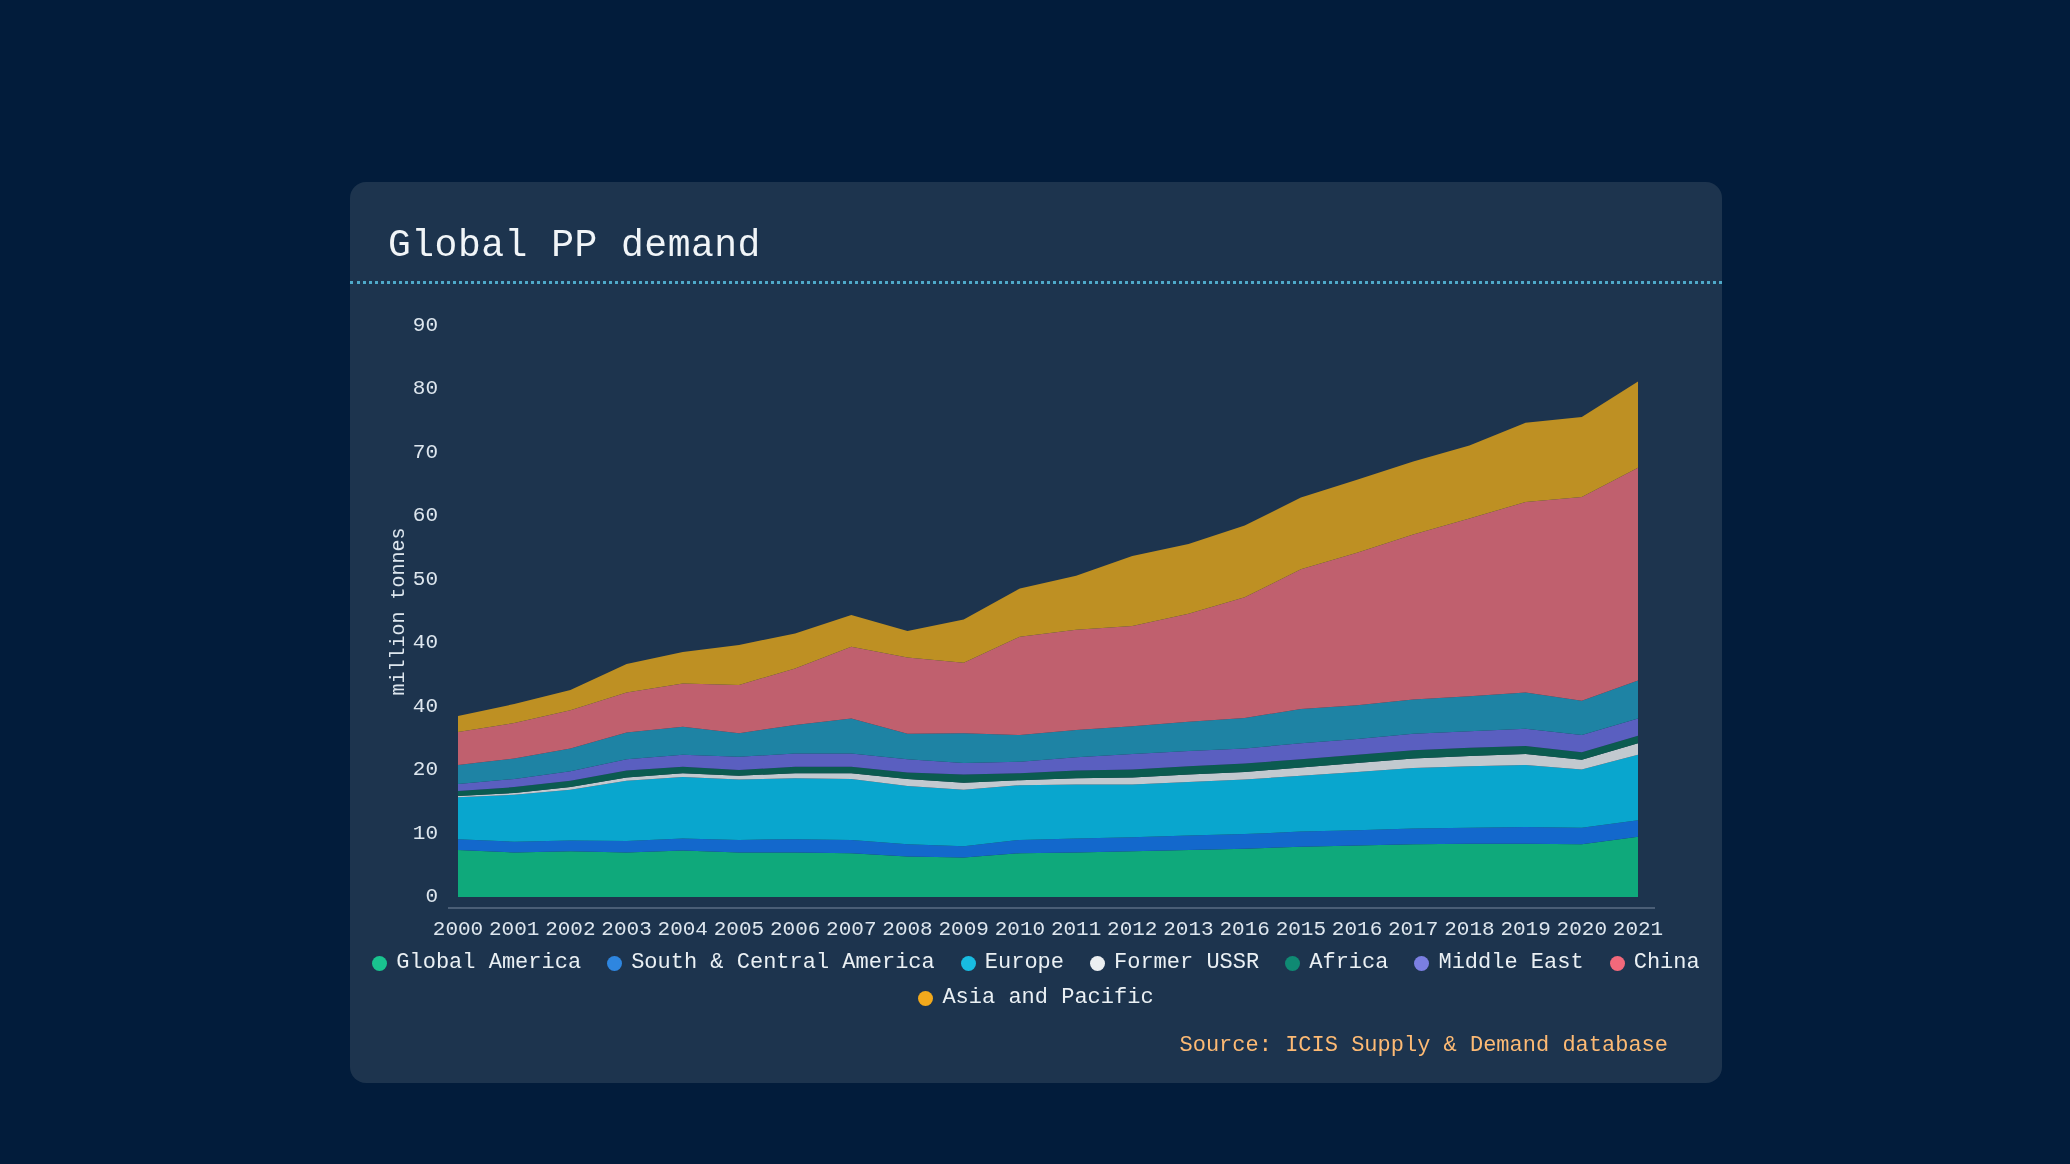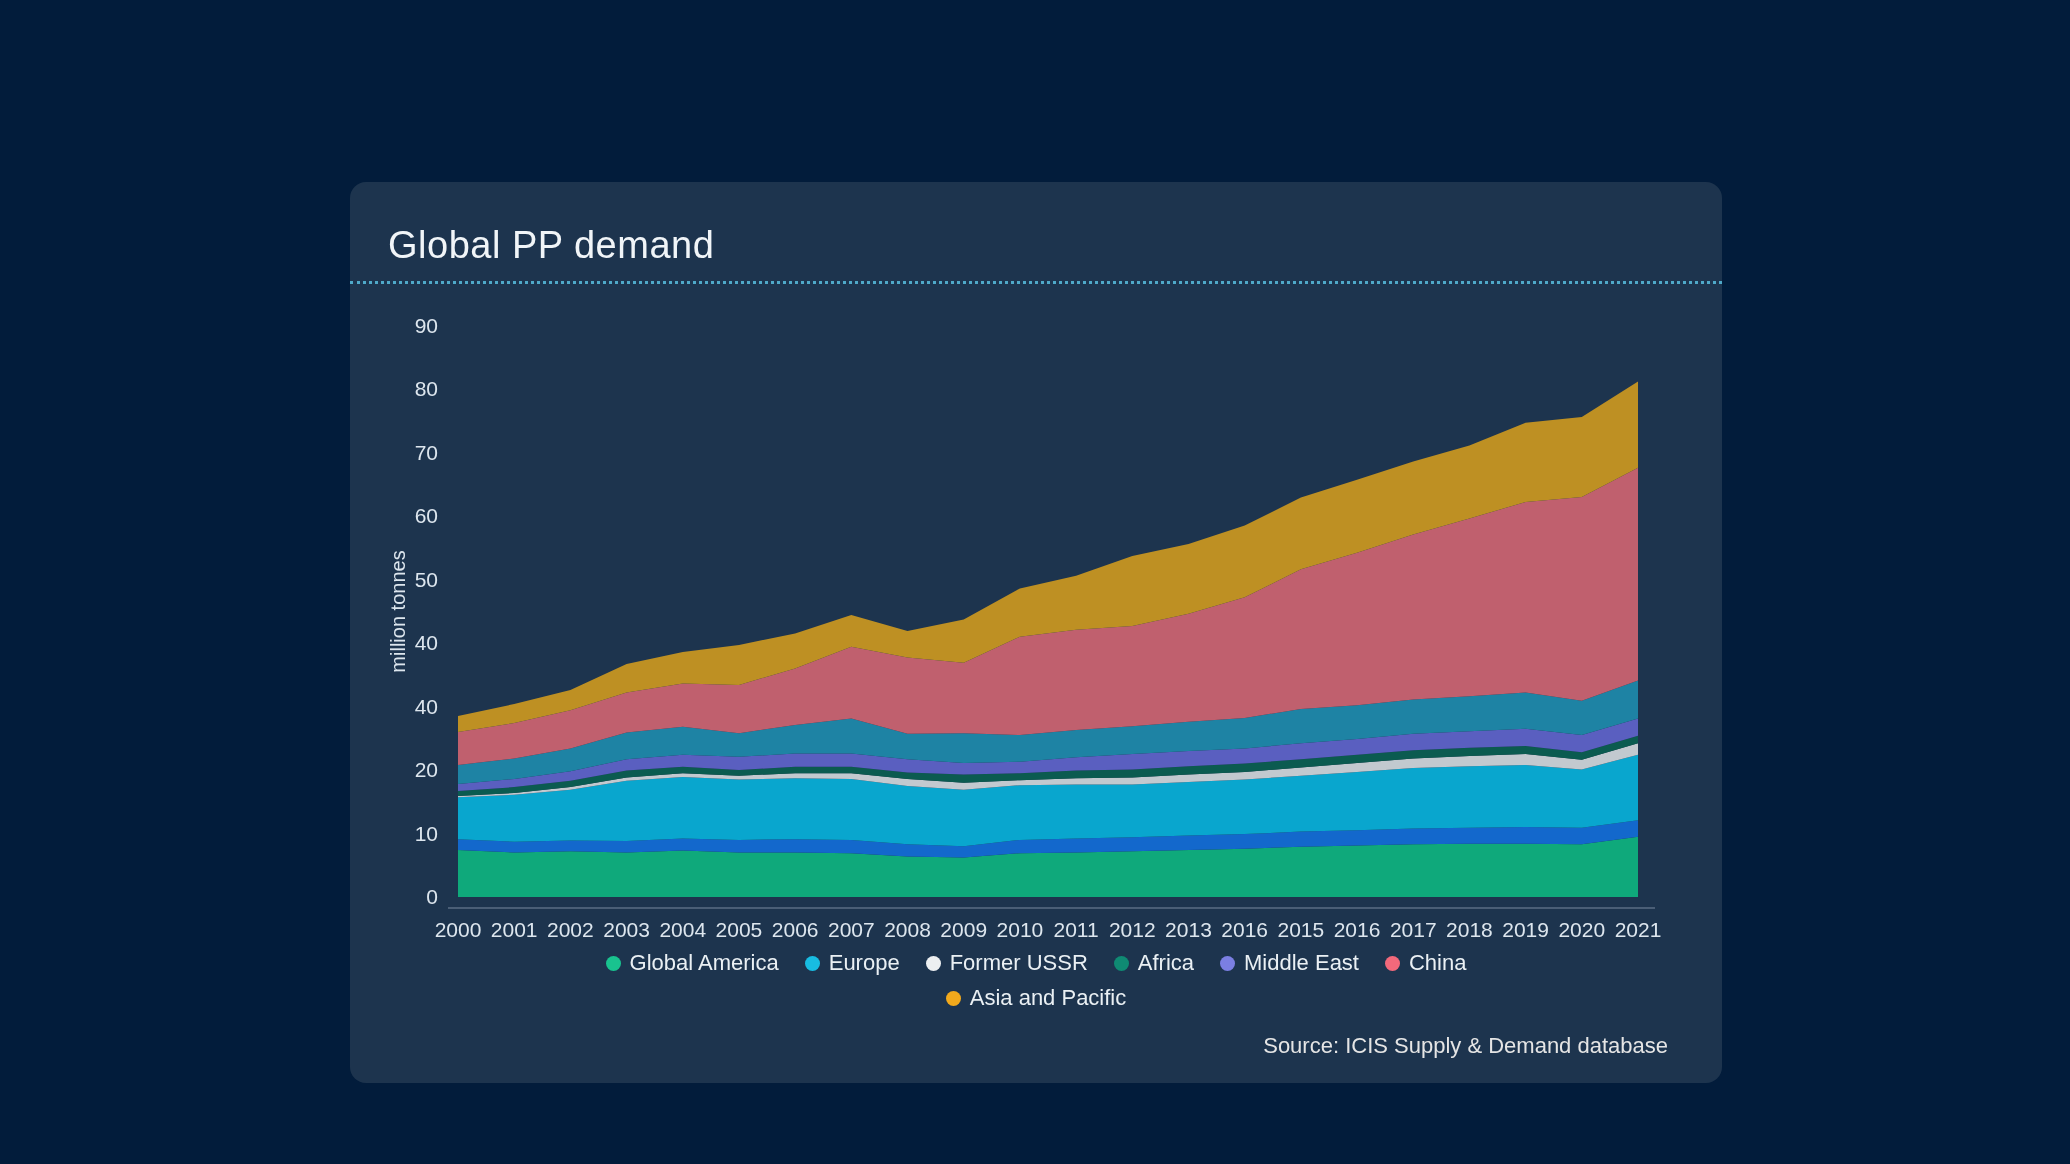--- a/index.html
+++ b/index.html
@@ -1,35 +1,35 @@
 <!DOCTYPE html>
 <html><head>
 <meta charset="utf-8">
 <style>
   html,body{margin:0;padding:0;background:#021c3b;}
   #page{position:relative;width:2070px;height:1128px;background:#021c3b;overflow:hidden;
-        font-family:Liberation Sans, sans-serif;-webkit-font-smoothing:antialiased;}
+        font-family:Liberation Mono, monospace;-webkit-font-smoothing:antialiased;}
   .card{position:absolute;left:350px;top:182px;width:1372px;height:901px;
         background:#1d344e;border-radius:16px;}
   .card-title{position:absolute;left:38px;top:42px;font-size:38px;font-weight:400;
         color:#f1f5f8;letter-spacing:.5px;}
   .separator{position:absolute;left:0;top:99px;width:100%;height:0;
         border-top:3px dotted #4fa9c9;}
   #chart-svg{position:absolute;left:0;top:0;}
   .ytick{position:absolute;width:50px;text-align:right;font-size:21px;color:#dde6ee;line-height:24px;}
   .xtick{position:absolute;width:70px;text-align:center;font-size:21px;color:#dde6ee;line-height:24px;}
   .ylabel{position:absolute;width:220px;text-align:center;font-size:20px;color:#dde6ee;
         transform:rotate(-90deg);transform-origin:center center;}
   .legend{position:absolute;left:350px;top:950px;width:1372px;display:flex;
         flex-direction:column;align-items:center;gap:9px;}
   .legend-row{display:flex;flex-direction:row;align-items:center;gap:26px;}
   .legend-item{display:flex;align-items:center;gap:9px;cursor:pointer;}
   .legend-dot{width:15px;height:15px;border-radius:50%;flex:0 0 auto;}
   .legend-label{font-size:22px;color:#eaf0f4;line-height:26px;}
-  .source{position:absolute;top:1033px;right:402px;font-size:22px;color:#e5e5e5;}
+  .source{position:absolute;top:1033px;right:402px;font-size:22px;color:#fdba74;}
 </style>
 </head>
 <body>
 
 <div id="page">
   <div class="card">
     <div class="card-title">Global PP demand</div>
     <div class="separator"></div>
   </div>
 
@@ -84,20 +84,24 @@
       <div class="xtick" style="left: 1603px; top: 918px;">2021</div>
     </div>
 
   <div class="legend" id="legend">
     <div class="legend-row" id="legend-row-1">
         <div class="legend-item">
           <span class="legend-dot" style="background: rgb(25, 195, 143);"></span>
           <span class="legend-label">Global America</span>
         </div>
         <div class="legend-item">
+          <span class="legend-dot" style="background: rgb(46, 134, 224);"></span>
+          <span class="legend-label">South &amp; Central America</span>
+        </div>
+        <div class="legend-item">
           <span class="legend-dot" style="background: rgb(24, 188, 226);"></span>
           <span class="legend-label">Europe</span>
         </div>
         <div class="legend-item">
           <span class="legend-dot" style="background: rgb(236, 239, 241);"></span>
           <span class="legend-label">Former USSR</span>
         </div>
         <div class="legend-item">
           <span class="legend-dot" style="background: rgb(15, 138, 115);"></span>
           <span class="legend-label">Africa</span>

